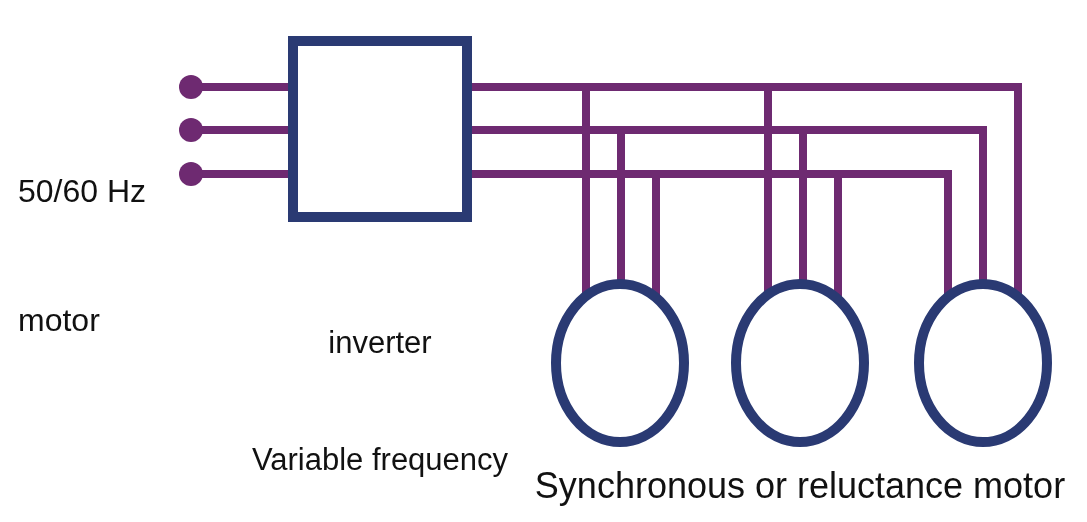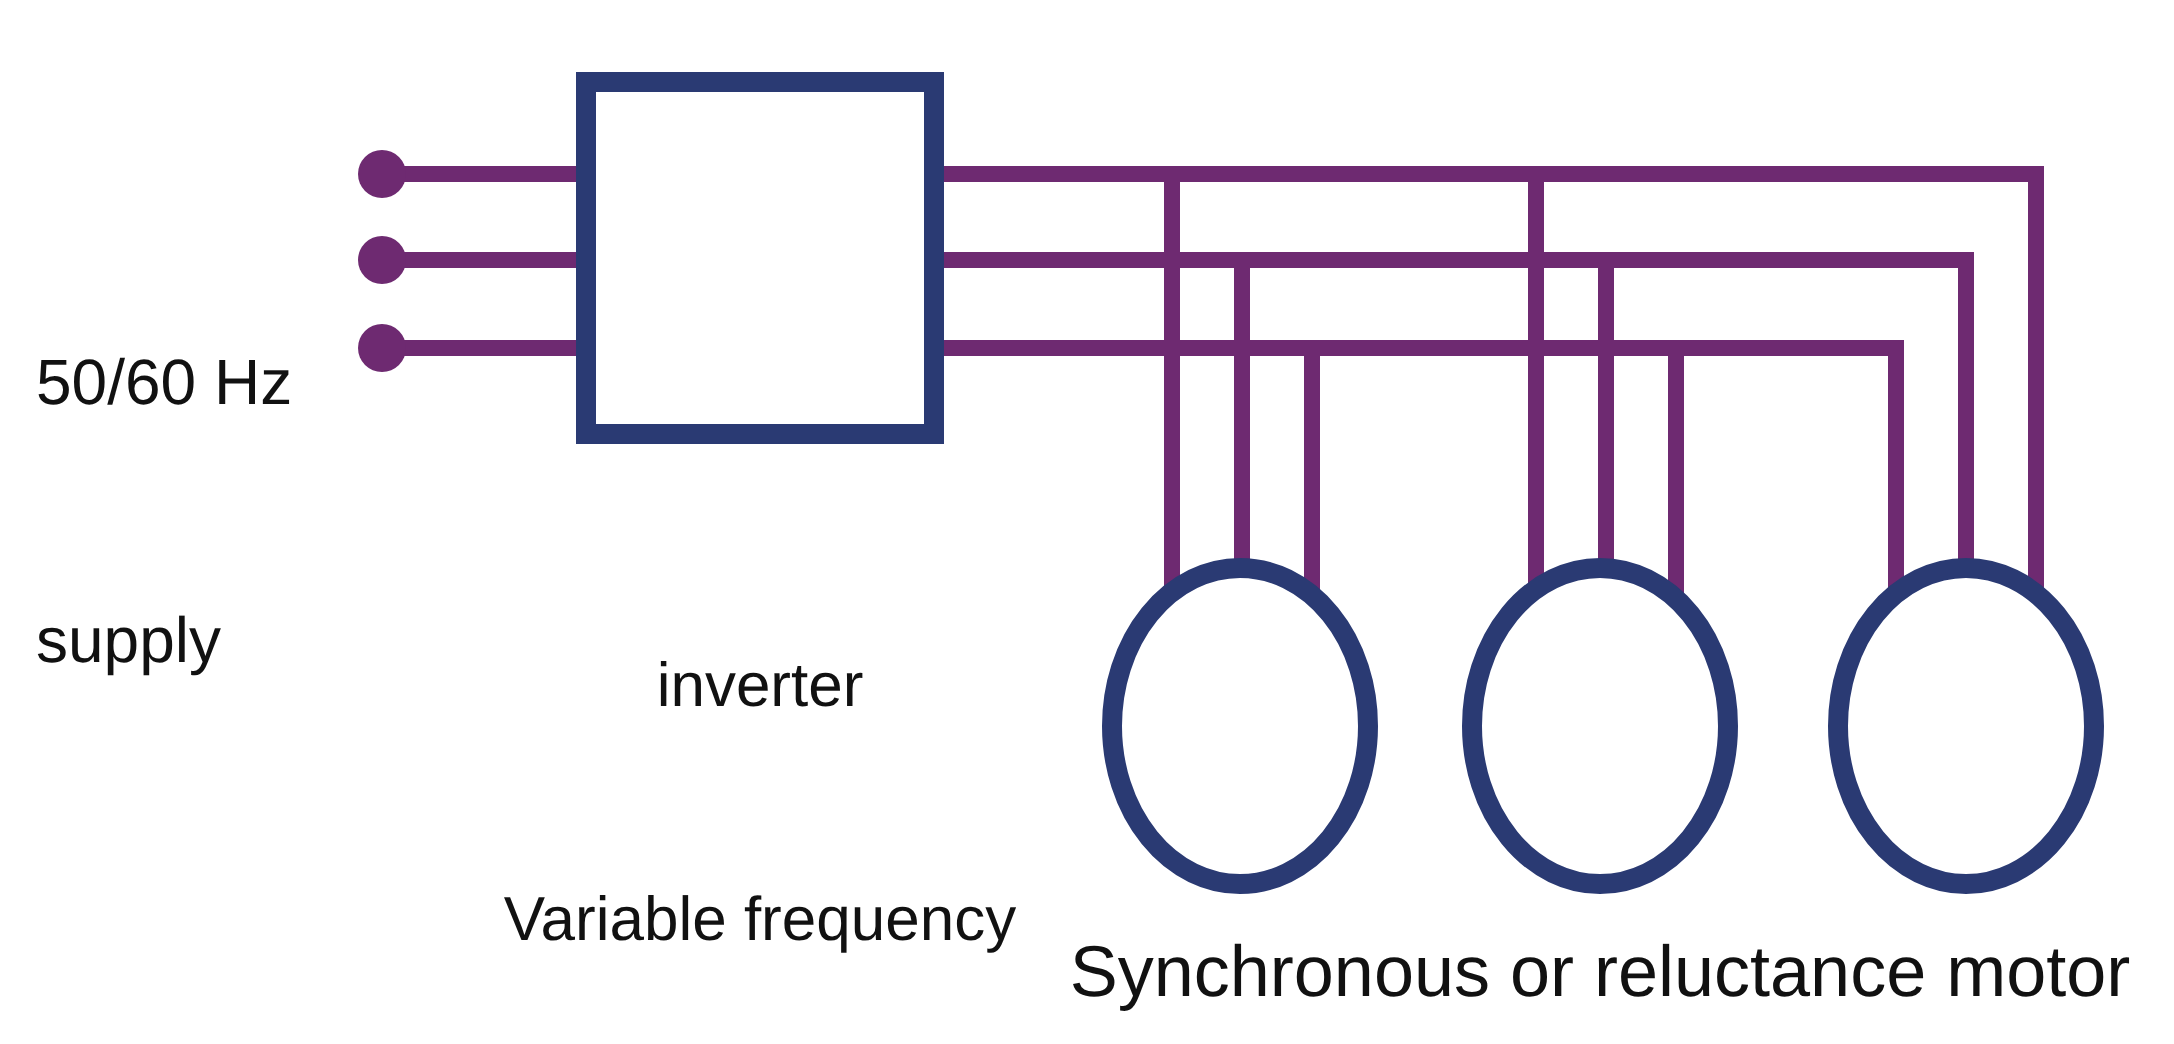--- a/index.html
+++ b/index.html
@@ -81,21 +81,21 @@
 
     <g>
       <ellipse class="component" cx="620" cy="363" rx="64" ry="79"></ellipse>
       <ellipse class="component" cx="800" cy="363" rx="64" ry="79"></ellipse>
       <ellipse class="component" cx="983" cy="363" rx="64" ry="79"></ellipse>
     </g>
   </svg>
 
   <div class="label supply-label">
     <div>50/60 Hz</div>
-    <div>supply</div>
+    <div>motor</div>
   </div>
 
   <div class="label inverter-label">
     <div>inverter</div>
     <div>Variable frequency</div>
   </div>
 
   <div class="label motor-label">Synchronous or reluctance motor</div>
 
 </div>

